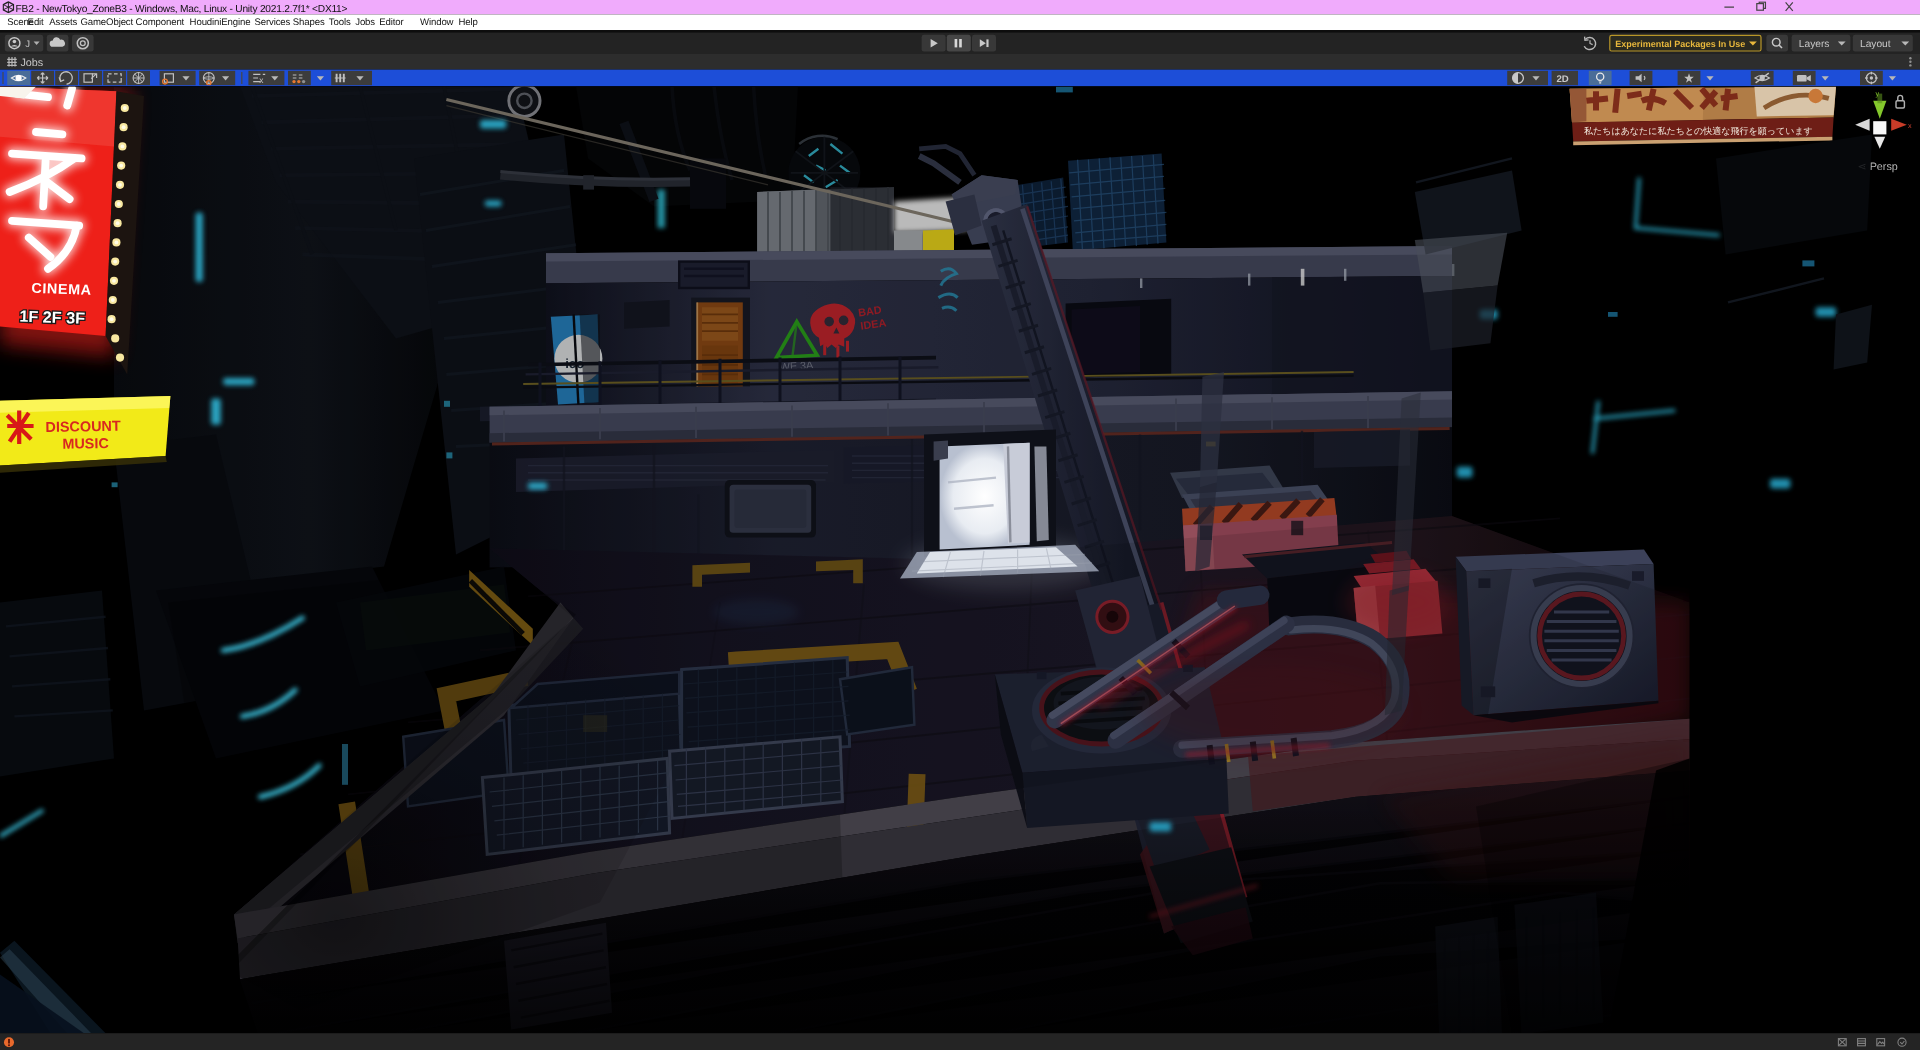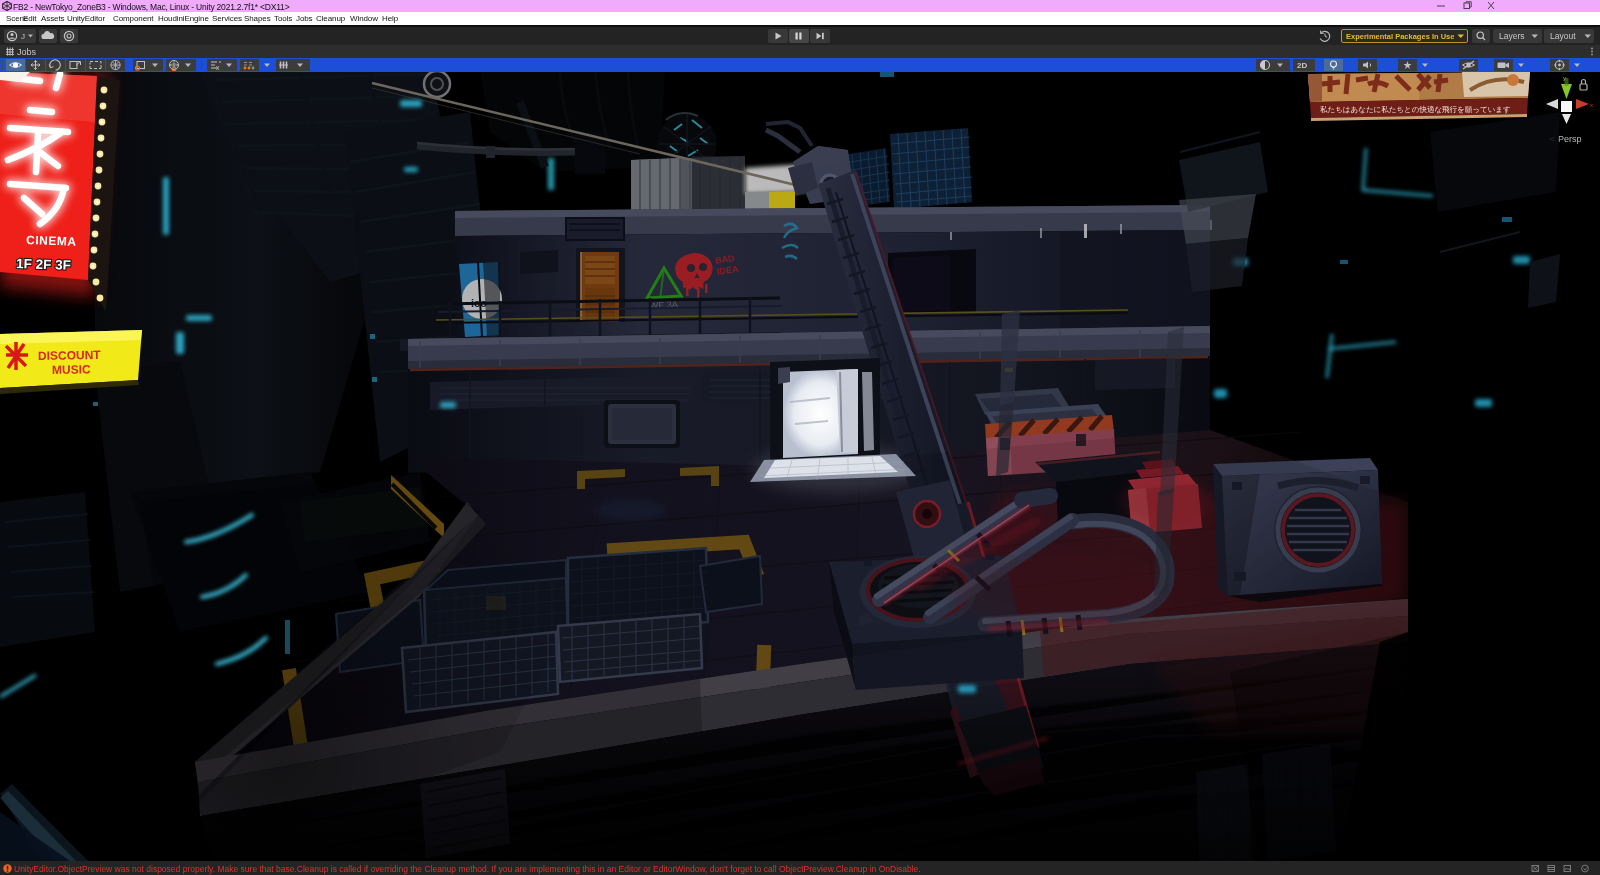--- a/index.html
+++ b/index.html
@@ -31,28 +31,28 @@
       <path d="M2 5 10 5" stroke="#444" stroke-width="1"></path>
       <rect x="29" y="2" width="5.5" height="5.5" fill="none" stroke="#444" stroke-width="1"></rect>
       <path d="M31 2 31 0.8 36.2 0.8 36.2 6 35 6" stroke="#444" stroke-width="1" fill="none"></path>
       <path d="M53 1 59 8 M59 1 53 8" stroke="#444" stroke-width="1"></path>
     </svg>
   </div>
   <div class="menubar">
     <span style="left:6px">Scene</span>
     <span style="left:23px">Edit</span>
     <span style="left:41px">Assets</span>
-    <span style="left:67px">UnityEditor</span>
+    <span style="left:67px">GameObject</span>
     <span style="left:113px">Component</span>
     <span style="left:158px">HoudiniEngine</span>
     <span style="left:212px">Services</span>
     <span style="left:244px">Shapes</span>
     <span style="left:274px">Tools</span>
     <span style="left:296px">Jobs</span>
-    <span style="left:316px">Cleanup</span>
+    <span style="left:316px">Editor</span>
     <span style="left:350px">Window</span>
     <span style="left:382px">Help</span>
   </div>
   <div class="mbline"></div>
   <div class="toolbar" id="toolbar">
 
     <div class="tbtn" style="left:4px;top:2px;width:32px;height:14px"></div>
     <svg width="34" height="14" style="position:absolute;left:4px;top:2px">
       <circle cx="8" cy="7" r="4.6" fill="none" stroke="#c8c8c8" stroke-width="1.2"></circle>
       <circle cx="8" cy="5.6" r="1.5" fill="#c8c8c8"></circle>
@@ -938,14 +938,13 @@
         <path d="M36.5 7.5 L38.5 5 L40 6.5 L41 5.5 L42 7"></path>
         <circle cx="57" cy="5.5" r="3.4"></circle>
         <path d="M55.5 5.5 L57 7 L59 4.5"></path>
       </g>
     </svg>
     <svg width="9" height="9" style="position:absolute;left:3px;top:2.5px">
       <circle cx="4.5" cy="4.5" r="4.2" fill="#e8692c"></circle>
       <rect x="3.7" y="1.8" width="1.6" height="3.8" fill="#601808"></rect>
       <rect x="3.7" y="6.3" width="1.6" height="1.5" fill="#601808"></rect>
     </svg>
-    <span class="err">UnityEditor.ObjectPreview was not disposed properly. Make sure that base.Cleanup is called if overriding the Cleanup method. If you are implementing this in an Editor or EditorWindow, don't forget to call ObjectPreview.Cleanup in OnDisable.</span>
   </div>
 
 </body></html>

